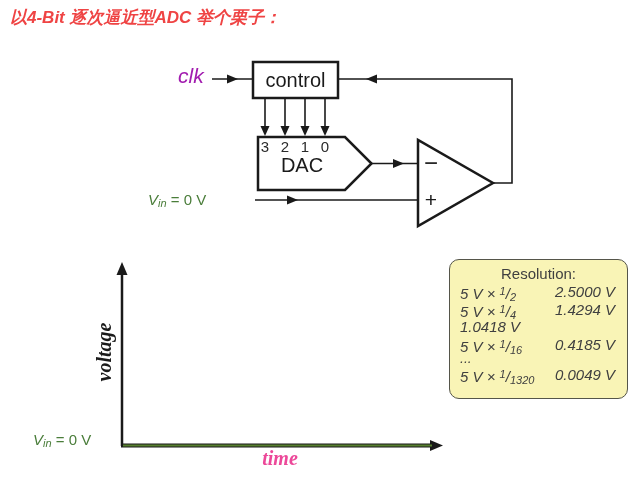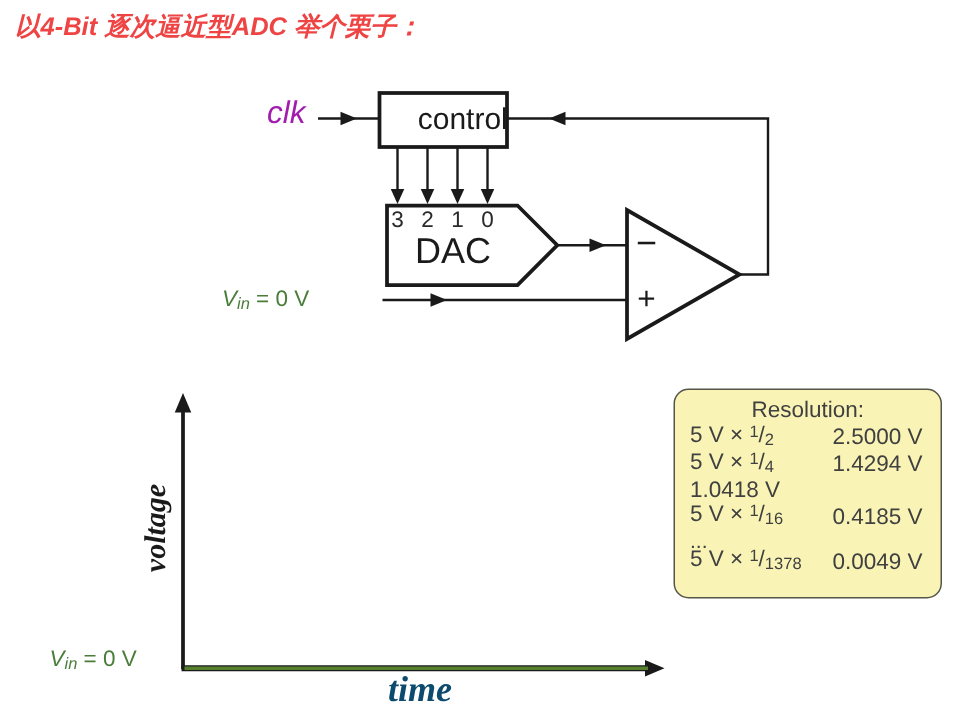--- a/index.html
+++ b/index.html
@@ -3,43 +3,43 @@
 <meta charset="utf-8">
 <style>
   html,body{margin:0;padding:0;background:#fff;}
   body{width:640px;height:477px;position:relative;overflow:hidden;
        font-family:"Liberation Sans",sans-serif;color:#1a1a1a;}
   .abs{position:absolute;}
   svg.wires{position:absolute;left:0;top:0;}
   .title{left:10px;top:6px;font-family:"Liberation Sans",sans-serif;
          font-weight:bold;font-style:italic;font-size:17px;color:#ef4444;white-space:nowrap;}
   .clk{left:178px;top:64px;font-style:italic;font-size:21px;color:#a21caf;}
-  .control-label{left:266px;top:62px;width:85px;height:36px;display:flex;
+  .control-label{left:253px;top:62px;width:85px;height:36px;display:flex;
                  align-items:center;justify-content:center;font-size:20px;}
   .bit{top:138px;width:14px;text-align:center;font-size:15px;color:#2a2a2a;}
-  .dac-label{left:258px;top:154px;width:88px;text-align:center;font-size:24px;}
+  .dac-label{left:258px;top:154px;width:88px;text-align:center;font-size:20px;}
   .cmp-sign{width:26px;height:24px;text-align:center;line-height:24px;}
   .cmp-minus{left:418px;top:151px;font-size:24px;}
   .cmp-plus{left:418px;top:188px;font-size:21px;}
   .green-label{font-size:15px;white-space:nowrap;}
   .it{font-style:italic;}
   .subsc{font-style:italic;font-size:11px;vertical-align:-2px;}
   .vin-circuit{left:148px;top:191px;}
   .vin-graph{left:33px;top:431px;}
   .voltage{left:44px;top:341px;width:120px;height:22px;text-align:center;
            transform:rotate(-90deg);font-family:"Liberation Serif",serif;
            font-style:italic;font-weight:bold;font-size:20px;color:#1a1a1a;}
   .time{left:220px;top:447px;width:120px;text-align:center;
         font-family:"Liberation Serif",serif;font-style:italic;font-weight:bold;
-        font-size:24px;color:#0c4a6e;}
+        font-size:20px;color:#ec4899;}
   .resbox{left:449px;top:259px;width:179px;height:140px;box-sizing:border-box;
           border:1.5px solid #55554a;border-radius:10px;padding:4px 0 0;}
   .res-title{text-align:center;font-size:15px;line-height:19px;}
-  .res-row{display:flex;justify-content:space-between;align-items:center;
-           padding:0 12px 0 10px;font-size:15px;height:17.5px;line-height:17.5px;}
+  .res-row{display:flex;justify-content:space-between;align-items:flex-start;
+           padding:0 12px 0 10px;font-size:15px;height:17.5px;line-height:17.5px;font-style:italic;}
   .res-ellipsis{height:13px;line-height:10px;font-size:14px;}
   .fnum{font-size:11px;vertical-align:3.5px;}
   .fden{font-size:11px;vertical-align:-2px;}
 </style>
 </head>
 <body>
 
 <svg class="wires" width="640" height="477" viewBox="0 0 640 477">
 
   <line x1="212" y1="79" x2="253" y2="79" stroke="#1a1a1a" stroke-width="1.6"></line>
@@ -118,16 +118,16 @@
     <span>1.0418 V</span>
   </div>
   <div class="res-row">
     <span><span>5 V × </span><span class="fnum">1</span><span>/</span><span class="fden">16</span></span>
     <span>0.4185 V</span>
   </div>
   <div class="res-row res-ellipsis">
     <span>...</span>
   </div>
   <div class="res-row">
-    <span><span>5 V × </span><span class="fnum">1</span><span>/</span><span class="fden">1378</span></span>
+    <span><span>5 V × </span><span class="fnum">1</span><span>/</span><span class="fden">1320</span></span>
     <span>0.0049 V</span>
   </div>
 </div>
 
 </body></html>

